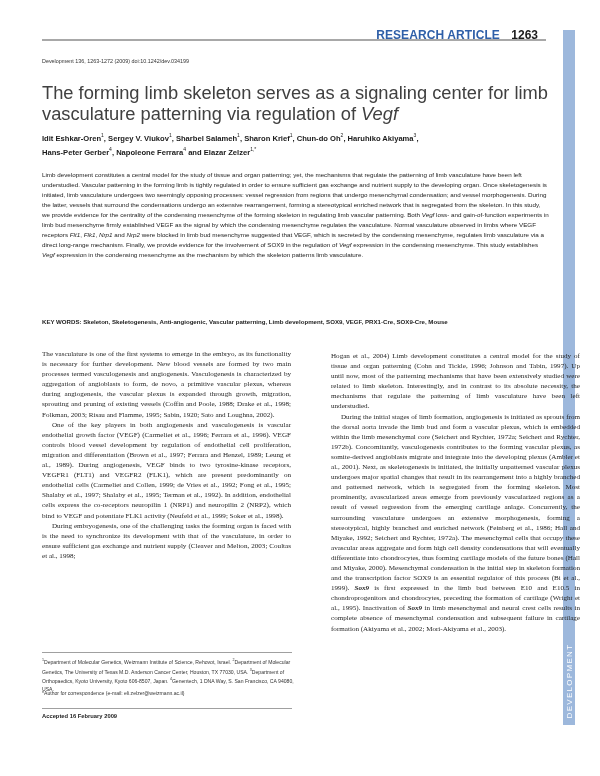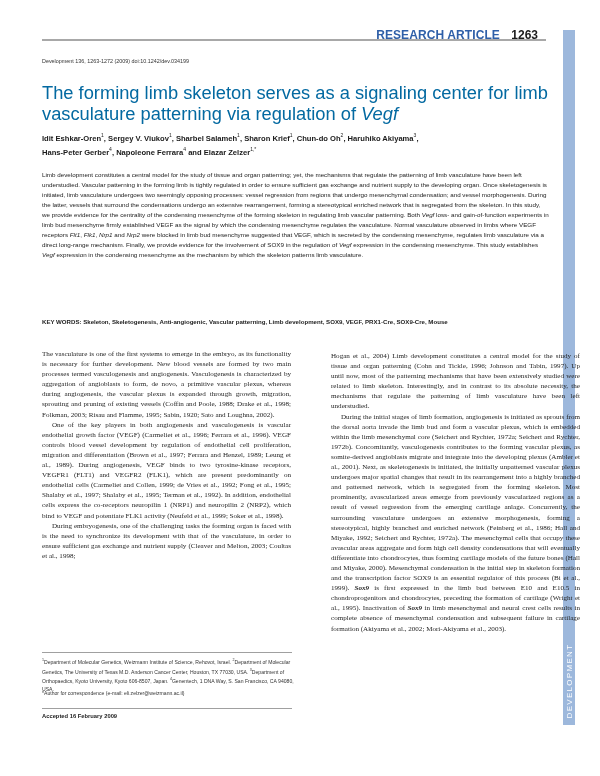--- a/index.html
+++ b/index.html
@@ -11,21 +11,21 @@
   .side-label { position: absolute; left: 563px; top: 637px; width: 12px; height: 88px; }
   .side-label span { position: absolute; left: 50%; top: 50%; transform: translate(-50%, -50%) rotate(-90deg); white-space: nowrap; font-size: 8px; letter-spacing: 1.3px; color: #ffffff; }
 
   .running-head { position: absolute; right: 62px; top: 28px; font-size: 12px; font-weight: bold; }
   .running-head .section { color: #2e5fa8; margin-right: 8px; letter-spacing: 0.1px; }
   .running-head .page { color: #1a1a1a; }
   .head-rule { position: absolute; left: 42px; top: 39px; width: 504px; height: 2px; background: #a8a8a8; }
 
   .citation { position: absolute; left: 42px; top: 58px; font-size: 5.4px; color: #333; }
 
-  .title { position: absolute; left: 42px; top: 82px; width: 510px; font-size: 18.3px; line-height: 21px; color: #0369a1; }
+  .title { position: absolute; left: 42px; top: 82px; width: 510px; font-size: 18.3px; line-height: 21px; color: #404040; }
   .title em { font-style: italic; }
 
   .authors { position: absolute; left: 42px; top: 130px; width: 510px; font-size: 7.6px; line-height: 11px; font-weight: bold; }
   .authors sup { font-size: 5px; font-weight: normal; }
 
   .abstract { position: absolute; left: 42px; top: 170px; width: 508px; font-size: 6.25px; line-height: 10.05px; color: #222; }
   .abstract em { font-style: italic; }
 
   .keywords { position: absolute; left: 42px; top: 318px; width: 510px; font-size: 6.1px; font-weight: bold; color: #222; }
 

